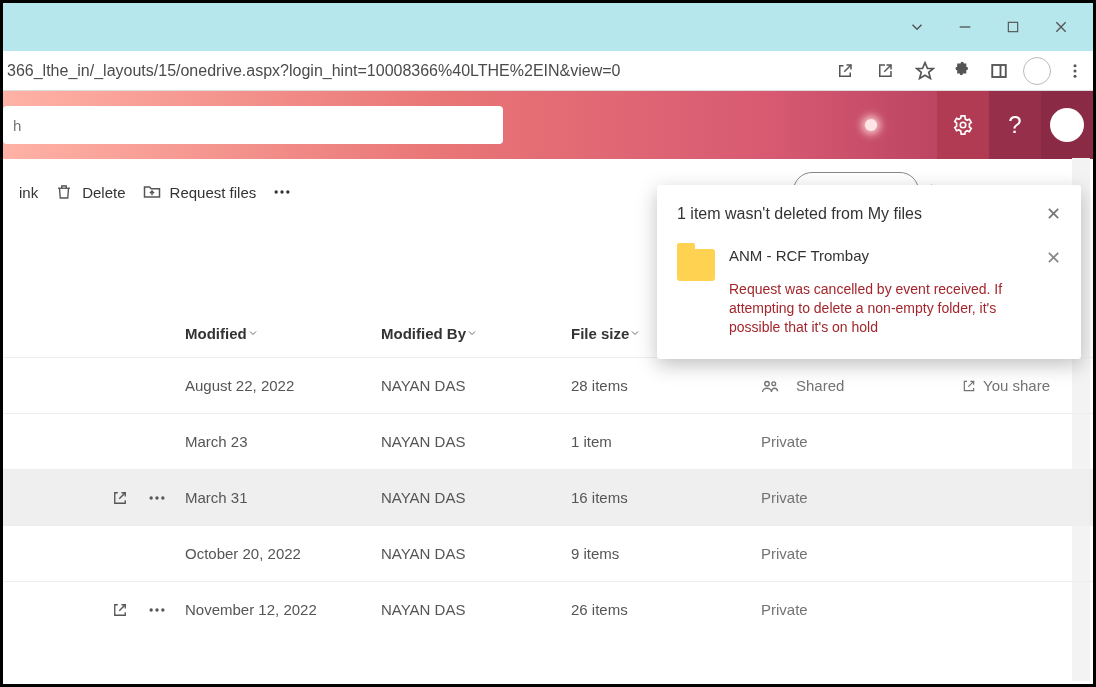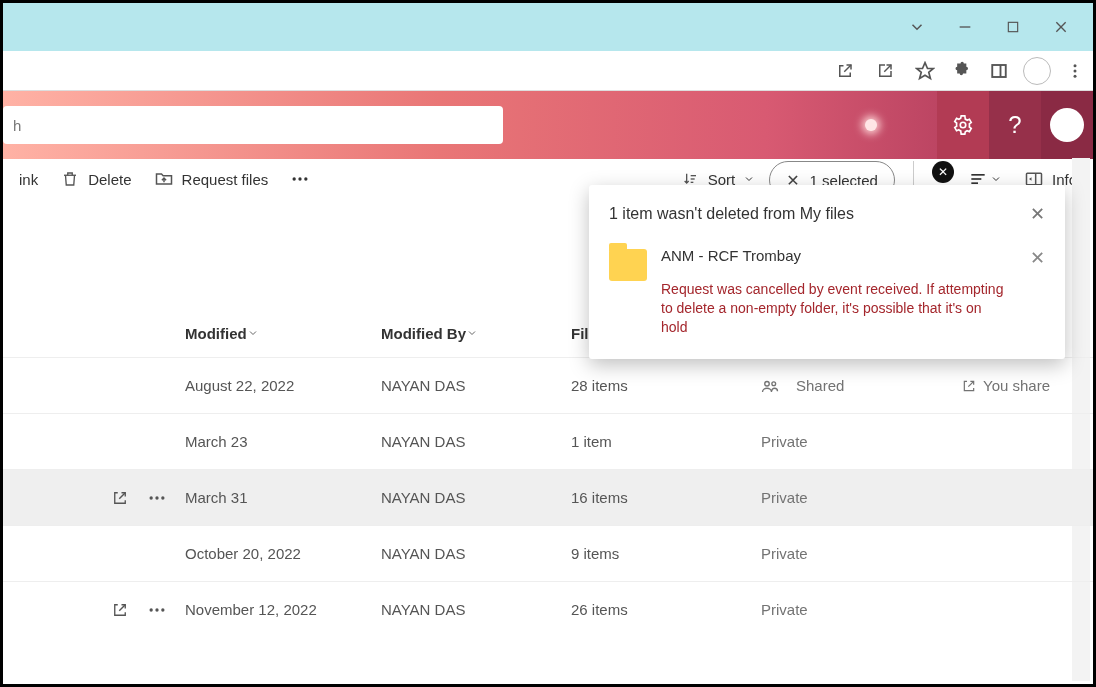--- a/index.html
+++ b/index.html
@@ -21,21 +21,21 @@
   .suitebar{height:68px;background:linear-gradient(90deg,#ffb2a5 0%,#e97676 40%,#d85a72 70%,#a33255 100%);display:flex;align-items:center}
   .searchbox{margin-left:0;width:500px;height:38px;background:#fff;border-radius:4px;display:flex;align-items:center;padding:0 10px;color:#777;font-size:15px}
   .suitebar .spacer{flex:1}
   .suitebar .lens-flare{width:12px;height:12px;border-radius:50%;background:#ffe6e6;box-shadow:0 0 8px 3px #ffd9d9;margin-right:60px}
   .suitebar .sq{width:52px;height:68px;display:flex;align-items:center;justify-content:center;color:#fff}
   .suitebar .settings{background:#b23b54}
   .suitebar .help{background:#96304a;font-size:24px}
   .suitebar .me{background:#8a2a44}
   .suitebar .me .blob{width:34px;height:34px;border-radius:50%;background:#fff}
   
-  .cmdbar{height:60px;display:flex;align-items:flex-start;padding:2px 8px;font-size:15px;color:#333;gap:6px;position:relative}
+  .cmdbar{height:60px;display:flex;align-items:flex-end;padding:9px 8px;font-size:15px;color:#333;position:relative}
   .cmd{display:flex;align-items:center;gap:8px;padding:0 8px;height:36px}
   .cmd .ic{width:20px;height:20px;display:flex;align-items:center;justify-content:center;color:#555}
   .cmdbar .push{flex:1}
   .pill{display:flex;align-items:center;gap:10px;height:38px;border:1px solid #888;border-radius:20px;padding:0 16px;font-size:15px;color:#333}
   .pill .x{font-size:16px;color:#444}
   .divider{width:1px;height:26px;background:#ccc;margin:0 12px}
   .circle-x{width:22px;height:22px;border-radius:50%;background:#111;color:#fff;display:flex;align-items:center;justify-content:center;font-size:12px}
   .cmdbar .chev-combo{display:flex;align-items:center;gap:2px}
   
   .content{position:relative;padding-top:90px}
@@ -48,21 +48,21 @@
   .col-act{flex:1}
   .hd{display:flex;align-items:center;gap:0}
   .hd .dd{color:#666;font-size:12px}
   .row{display:flex;height:56px;align-items:center;border-top:1px solid #eee;color:#555;font-size:15px}
   .row.selected{background:#efefef}
   .row .actions{display:flex;align-items:center;justify-content:flex-end;gap:18px;padding-right:18px}
   .row .actions .ic{color:#555}
   .sharing{display:flex;align-items:flex-start;gap:17px;color:#737373}
   .activity{color:#737373;display:flex;align-items:center;gap:6px}
   
-  .popup{position:absolute;top:182px;right:28px;width:476px;background:#fff;box-shadow:0 6px 20px rgba(0,0,0,.25);border-radius:3px;padding:18px 20px 22px 20px}
+  .popup{position:absolute;top:182px;right:12px;width:424px;background:#fff;box-shadow:0 6px 20px rgba(0,0,0,.25);border-radius:3px;padding:18px 20px 22px 20px}
   .popup .title{display:flex;align-items:center;color:#333;font-size:16px}
   .popup .title .grow{flex:1}
   .popup .close{color:#777;font-size:18px}
   .popup .item{display:flex;gap:14px;margin-top:22px}
   .popup .folder{width:38px;height:32px;background:#ffd351;border-radius:3px;position:relative;margin-top:2px;flex-shrink:0}
   .popup .folder:before{content:"";position:absolute;top:-6px;left:0;width:18px;height:8px;background:#ffd351;border-radius:2px 2px 0 0}
   .popup .item-body{flex:1}
   .popup .item-name{color:#333;font-size:15px;margin-bottom:16px}
   .popup .item-msg{color:#a4262c;font-size:14px;line-height:1.35}
   .popup .item-close{color:#888;font-size:18px;margin-left:8px}
@@ -94,20 +94,21 @@
     </div>
     <div class="win-btn">
       <svg width="16" height="16" viewBox="0 0 24 24" stroke="currentColor" stroke-width="2">
           <line x1="5" y1="5" x2="19" y2="19"></line>
           <line x1="19" y1="5" x2="5" y2="19"></line>
         </svg>
     </div>
   </div>
 
   <div class="urlbar">
+    <div class="url">366_lthe_in/_layouts/15/onedrive.aspx?login_hint=10008366%40LTHE%2EIN&amp;view=0</div>
     <div class="stretch"></div>
     <div class="ub-icon">
       <svg width="18" height="18" viewBox="0 0 24 24" fill="none" stroke="currentColor" stroke-width="2">
           <path d="M14 4h6v6"></path>
           <path d="M20 4l-9 9"></path>
           <path d="M19 14v5H5V5h5"></path>
         </svg>
     </div>
     <div class="ub-icon">
       <svg width="18" height="18" viewBox="0 0 24 24" fill="none" stroke="currentColor" stroke-width="2">

